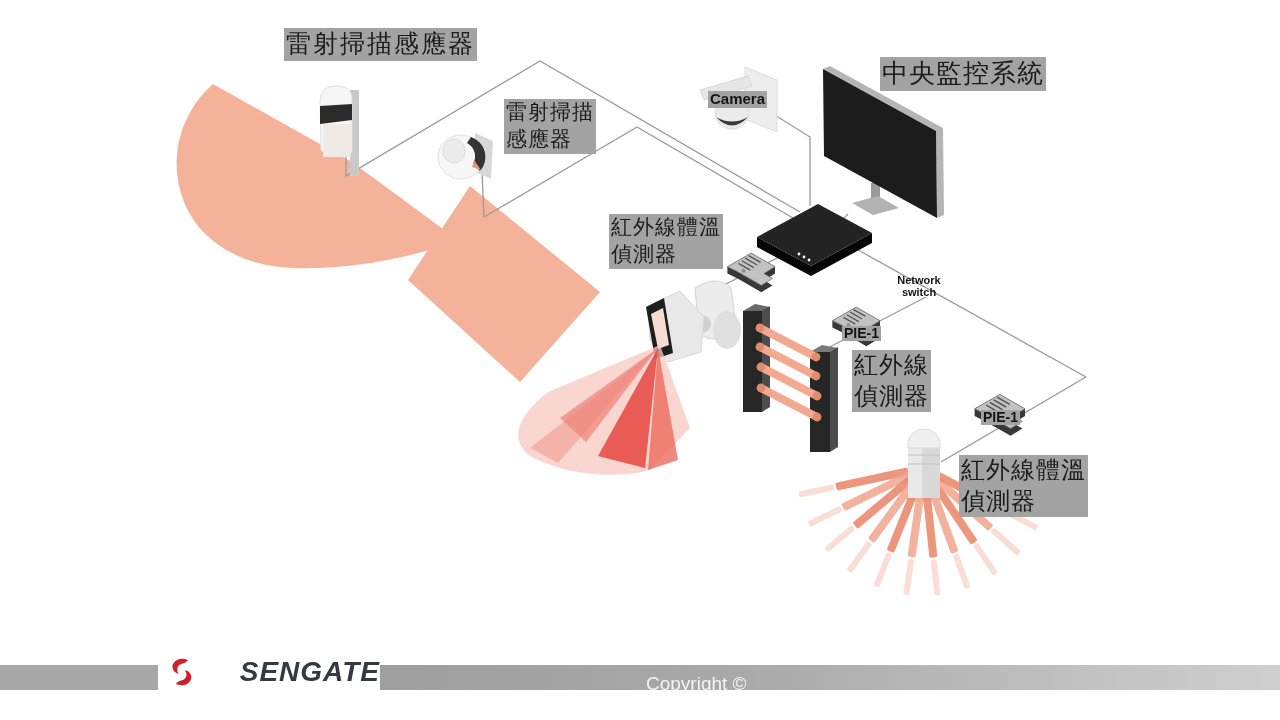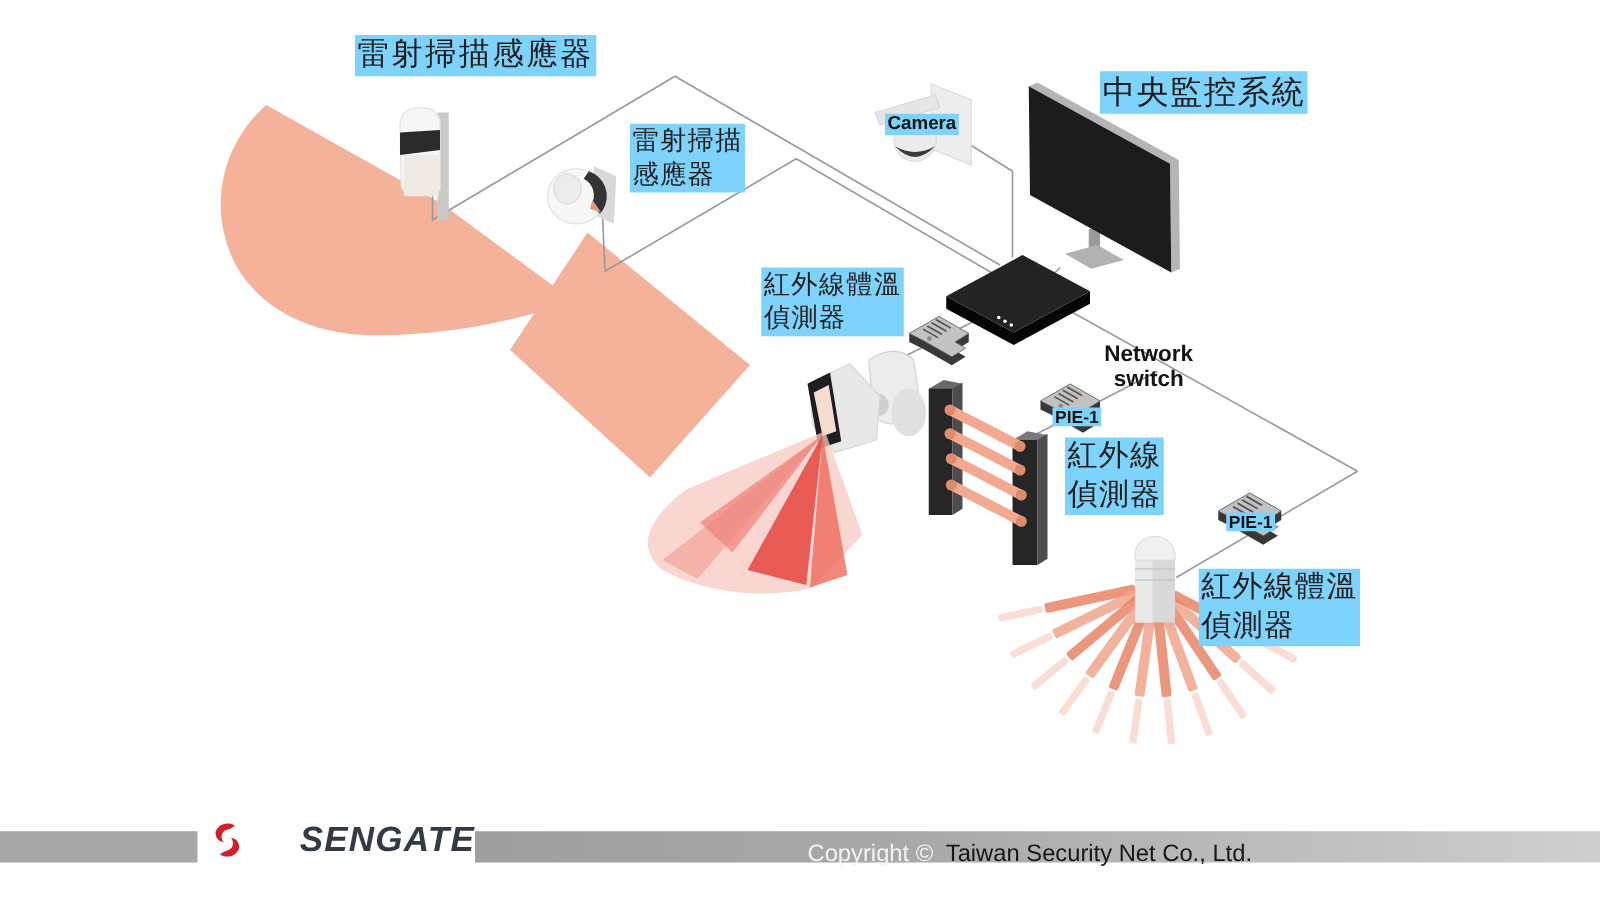--- a/index.html
+++ b/index.html
@@ -1,26 +1,26 @@
 <!DOCTYPE html>
 <html><head>
 <meta charset="utf-8">
 <style>
   html,body{margin:0;padding:0;background:#fff;}
   #slide{position:relative;width:1280px;height:720px;background:#fff;overflow:hidden;
          font-family:"Liberation Sans",sans-serif;}
   #art{position:absolute;left:0;top:0;}
-  .lbl{position:absolute;white-space:pre-line;background:#7dd3fc;padding:0 2px;}
+  .lbl{position:absolute;white-space:pre-line;background:#a3a3a3;padding:0 2px;}
   .cjk{font-family:"Liberation Serif","DejaVu Serif",serif;color:#1c1c1c;line-height:1.3;}
   .en{font-family:"Liberation Sans",sans-serif;font-weight:bold;color:#141414;line-height:1.1;margin-top:44px;}
   #lbl-laser1{left:284px;top:28px;font-size:25px;letter-spacing:2px;}
   #lbl-laser2{left:504px;top:99px;font-size:21px;letter-spacing:1px;}
   #lbl-camera{left:708px;top:47px;font-size:15px;}
   #lbl-central{left:880px;top:57px;font-size:26px;letter-spacing:1px;}
-  #lbl-netswitch{left:878px;top:230px;font-size:18px;text-align:center;width:78px;background:transparent;}
+  #lbl-netswitch{left:878px;top:230px;font-size:11px;text-align:center;width:78px;background:transparent;}
   #lbl-thermal1{left:609px;top:214px;font-size:21px;letter-spacing:1px;}
   #lbl-pie1a{left:842px;top:282px;font-size:14px;}
   #lbl-irdet{left:852px;top:350px;font-size:24px;letter-spacing:1px;}
   #lbl-pie1b{left:981px;top:366px;font-size:14px;}
   #lbl-thermal2{left:959px;top:455px;font-size:24px;letter-spacing:1px;}
   
   #footer-bar-left{position:absolute;left:0;top:665px;width:158px;height:25px;background:#a8a8a8;}
   #footer-bar-right{position:absolute;left:377px;top:665px;width:903px;height:25px;
       background:linear-gradient(90deg,#9e9e9e 0%,#a9a9a9 40%,#bdbdbd 72%,#cfcfcf 100%);}
   #logo{position:absolute;left:170px;top:641px;width:210px;height:62px;background:#fff;display:flex;align-items:center;gap:36px;}
@@ -222,16 +222,15 @@
   <div id="footer-bar-right"></div>
   <div id="logo">
     <svg width="38" height="48" viewBox="0 0 40 48">
       <path d="M30,4 C18,-2 6,4 4,14 C4,21 8,26 15,27 C10,21 12,12 20,10 C24,9 28,7 30,4 Z" fill="#d21f2b"></path>
       <path d="M10,44 C22,50 34,44 36,34 C36,27 32,22 25,21 C30,27 28,36 20,38 C16,39 12,41 10,44 Z" fill="#d21f2b"></path>
     </svg>
     <span id="logo-text">SENGATE</span>
   </div>
   <div id="copyright">
     <span class="light"><span>Copyright</span> <span>©</span></span>
-    <span class="dark">Taiwan Security Net Co., Ltd.</span>
   </div>
 
 </div>
 
 </body></html>

